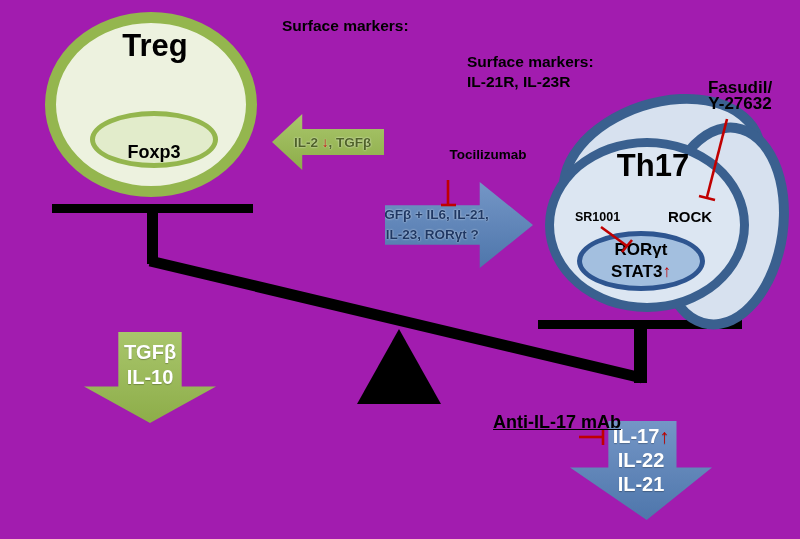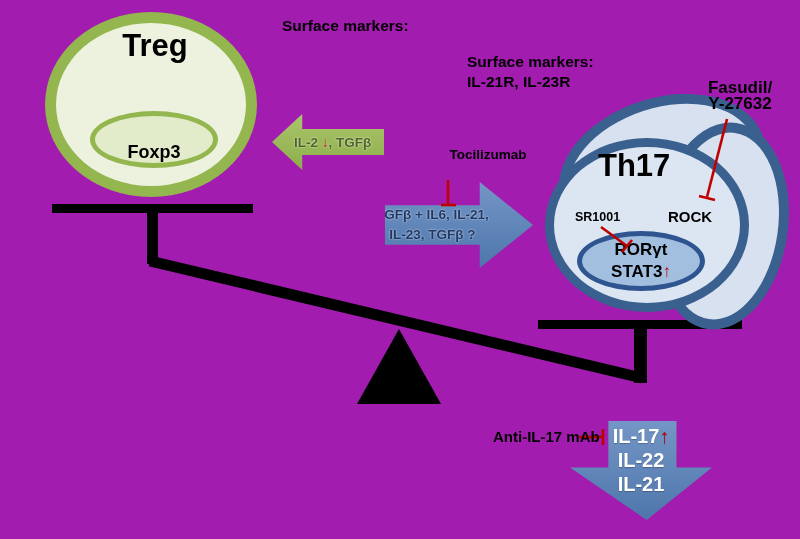--- a/index.html
+++ b/index.html
@@ -24,21 +24,21 @@
     display:flex;align-items:flex-end;justify-content:center;font-size:18px;font-weight:bold;}
 
   
   .th17-wrap{left:528px;top:96px;width:246px;height:218px;z-index:2;}
   .th17-back-a{position:absolute;left:28px;top:2px;width:192px;height:122px;border-radius:50%;
     border:10px solid var(--blue-border);background:#D7E1EF;transform:rotate(-18deg);}
   .th17-back-b{position:absolute;left:128px;top:26px;width:112px;height:188px;border-radius:50%;
     border:10px solid var(--blue-border);background:#D7E1EF;transform:rotate(8deg);}
   .th17-front{position:absolute;left:17px;top:42px;width:186px;height:156px;border-radius:50%;
     border:9px solid var(--blue-border);background:var(--blue-fill-light);}
-  .th17-label{left:598px;top:148px;width:110px;text-align:left;font-size:31px;font-weight:bold;z-index:3;}
+  .th17-label{left:598px;top:148px;width:110px;text-align:center;font-size:31px;font-weight:bold;z-index:3;}
   .rock-label{left:668px;top:208px;width:70px;font-size:15px;font-weight:bold;z-index:3;}
   .th17-nucleus{left:577px;top:231px;width:118px;height:50px;border-radius:50%;
     border:5px solid var(--blue-nucleus-border);background:var(--blue-nucleus);z-index:3;
     display:flex;flex-direction:column;align-items:center;justify-content:center;
     font-size:17px;font-weight:bold;line-height:22px;color:#000;}
 
   
   .arrow{z-index:3;filter:drop-shadow(0 1px 1px rgba(0,0,0,0.3));}
   .arrow-left-green{left:272px;top:114px;width:112px;height:56px;
     background:linear-gradient(180deg,#A9C66C,#8DAD49);
@@ -66,21 +66,21 @@
     color:#fff;line-height:24px;padding-top:3px;box-sizing:border-box;
     text-shadow:0 1px 1px rgba(0,0,0,0.25);}
 
   
   .lbl{font-weight:bold;color:#000;z-index:5;}
   .markers-left{left:282px;top:16px;font-size:15.5px;line-height:20px;}
   .markers-right{left:467px;top:52px;font-size:15.5px;line-height:20px;}
   .tocilizumab{left:407px;top:147px;width:90px;text-align:center;font-size:13.5px;margin-left:36px;}
   .sr1001{left:560px;top:210px;font-size:12.5px;margin-left:15px;}
   .fasudil{left:702px;top:80px;width:76px;text-align:center;font-size:17px;line-height:16px;}
-  .anti-il17{left:493px;top:428px;font-size:15px;white-space:nowrap;}
+  .anti-il17{left:493px;top:412px;font-size:18px;white-space:nowrap;text-decoration:underline;}
   .red{color:var(--red);}
 </style>
 </head>
 <body>
 
 <div id="canvas">
 
   <svg class="layer" width="800" height="539" style="z-index:1">
     <rect x="52" y="204" width="201" height="9" fill="#000"></rect>
     <rect x="147" y="212" width="11" height="52" fill="#000"></rect>
@@ -108,24 +108,28 @@
     <span><span>STAT3</span><span class="red">↑</span></span>
   </div>
 
   <div class="abs arrow arrow-left-green">
     <span><span>IL-2 </span><span class="red">↓</span><span>, TGFβ</span></span>
   </div>
 
   <div class="abs arrow arrow-right-blue">
     <div class="txt">
       <span>TGFβ + IL6, IL-21,</span>
-      <span>IL-23, TGFβ ?</span>
+      <span>IL-23, RORγt ?</span>
     </div>
   </div>
 
+  <div class="abs arrow arrow-down-green">
+    <span>TGFβ</span>
+    <span>IL-10</span>
+  </div>
 
   <div class="abs arrow arrow-down-blue">
     <span><span>IL-17</span><span class="red">↑</span></span>
     <span>IL-22</span>
     <span>IL-21</span>
   </div>
 
   <svg class="layer" width="800" height="539" style="z-index:4">
     <g stroke="#C00000" stroke-width="2.6">
       <line x1="448" y1="180" x2="448" y2="204"></line>

